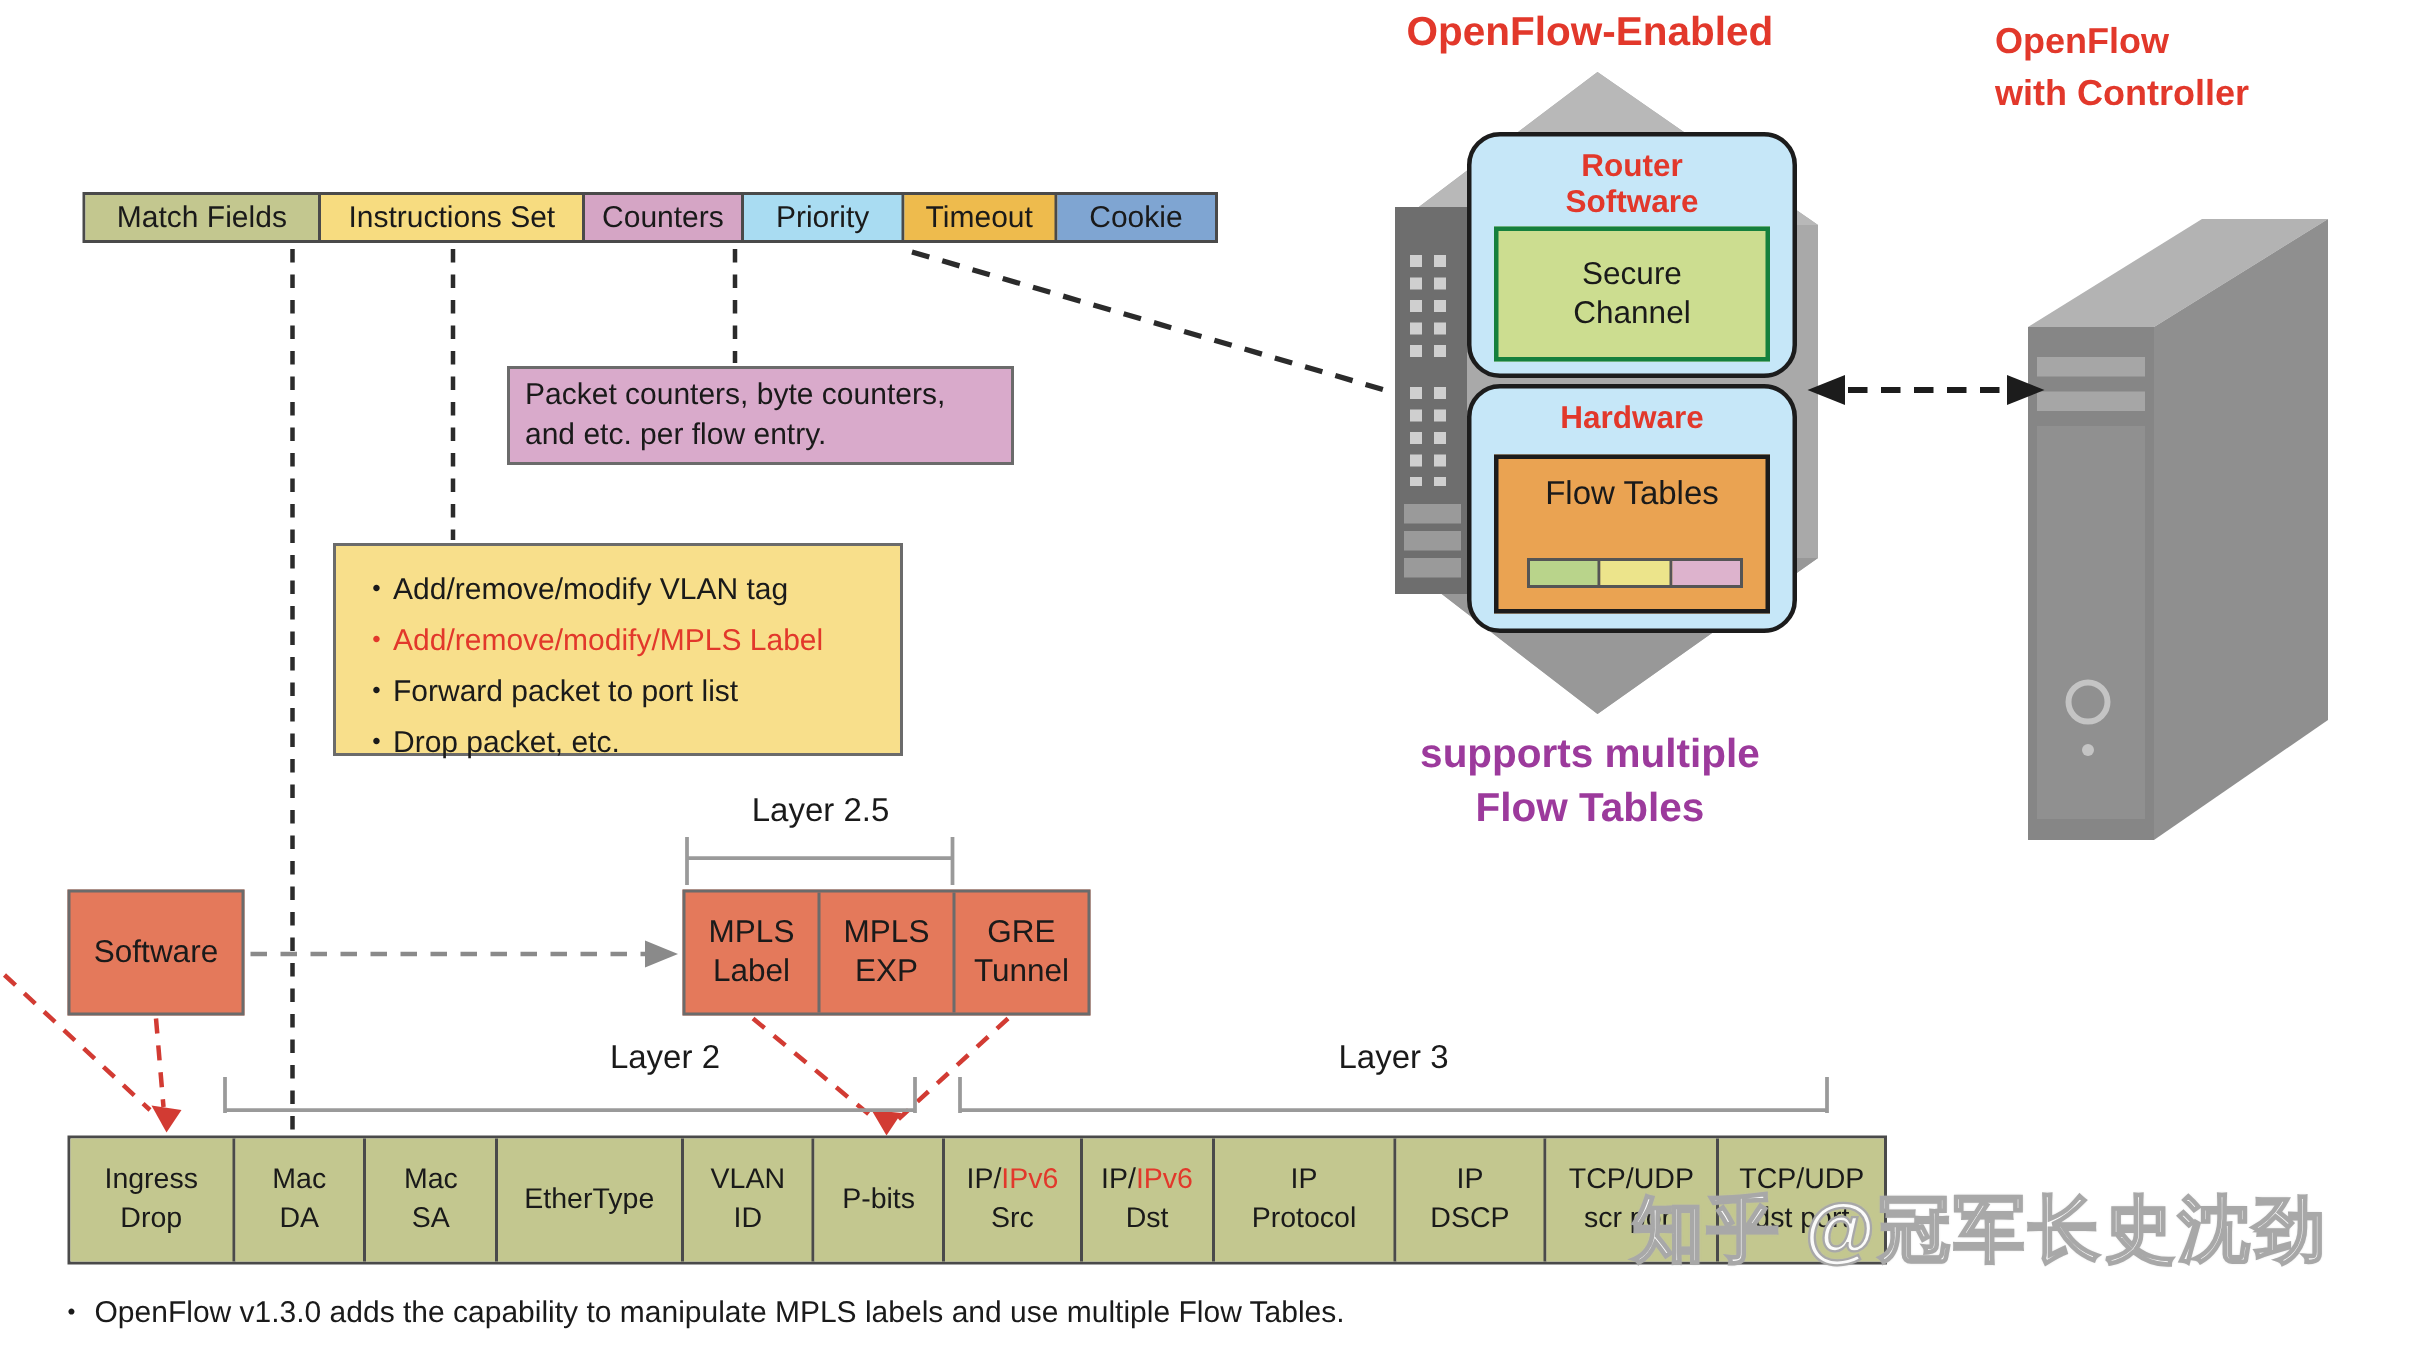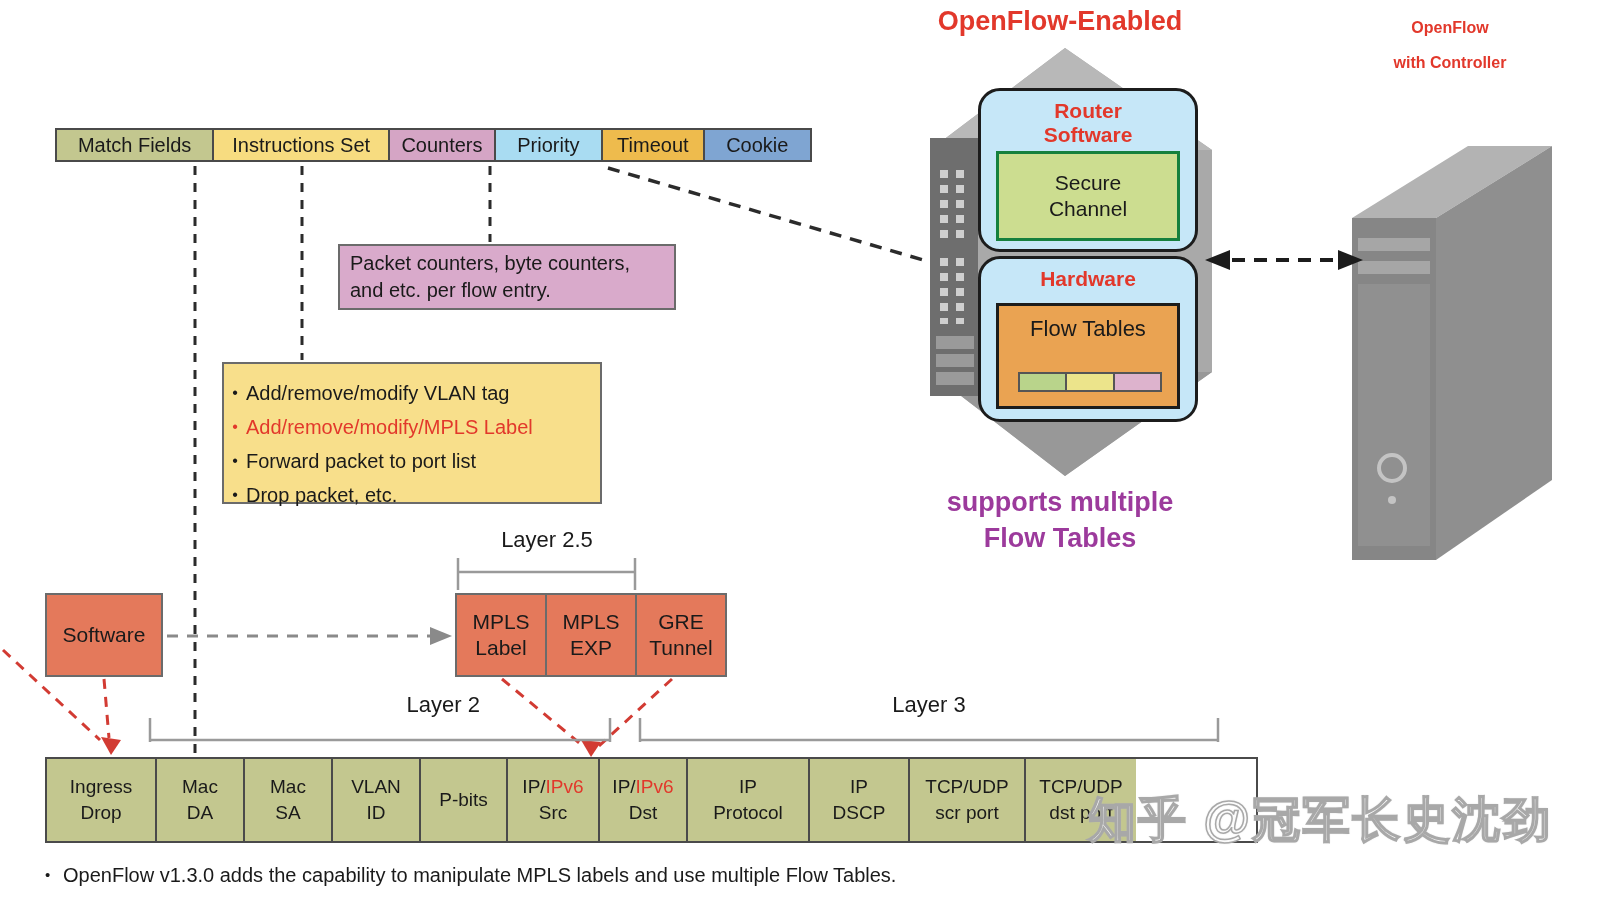--- a/index.html
+++ b/index.html
@@ -17,21 +17,21 @@
   .c-match{background:#c3c78f;} .c-instr{background:#f7dc80;} .c-count{background:#d5a5c5;}
   .c-prio{background:#a9dcf2;} .c-time{background:#eebb4d;} .c-cookie{background:#7fa5d2;}
 
   
   .pinknote{left:338px;top:244px;width:338px;height:66px;background:#d9aacb;border:2px solid #6b6b6b;
             box-sizing:border-box;display:flex;flex-direction:column;justify-content:center;
             padding-left:10px;font-size:20px;line-height:27px;}
 
   
   .yellowbox{left:222px;top:362px;width:380px;height:142px;background:#f8df8b;border:2px solid #6b6b6b;
-             box-sizing:border-box;padding:12px 0 0 0;font-size:20px;line-height:33px;}
+             box-sizing:border-box;padding:12px 0 0 16px;font-size:20px;line-height:33px;}
   .yellowbox .bullet{display:inline-block;width:22px;text-align:center;font-size:16px;vertical-align:2px;}
   .yellowbox .red, .redtxt{color:#e2382b;}
 
   
   .metabox{left:45px;top:593px;width:118px;height:84px;background:#e4795b;border:2px solid #6b6b6b;
            box-sizing:border-box;display:flex;align-items:center;justify-content:center;font-size:21px;}
   .mplsgrp{left:455px;top:593px;width:272px;height:84px;display:flex;border:2px solid #6b6b6b;box-sizing:border-box;background:#e4795b;}
   .mplsgrp .mcell{flex:1;display:flex;flex-direction:column;align-items:center;justify-content:center;
                   font-size:21px;line-height:26px;border-right:2px solid #6b6b6b;box-sizing:border-box;}
   .mplsgrp .mcell:last-child{border-right:none;}
@@ -68,21 +68,21 @@
   .orangebox{position:absolute;left:15px;top:44px;width:184px;height:106px;background:#eaa352;border:3px solid #1c1c1c;
              box-sizing:border-box;text-align:center;}
   .orangebox .otext{font-size:22px;margin-top:10px;}
   .strip{position:absolute;left:19px;top:66px;width:140px;height:16px;display:flex;border:2px solid #555;}
   .strip div{flex:1;border-right:2px solid #555;} .strip div:last-child{border-right:none;}
   .sg{background:#b9d48b;} .sy{background:#ece48b;} .sp{background:#ddb3cd;}
   .pcaption{left:938px;top:484px;width:244px;text-align:center;font-size:27px;font-weight:bold;
             color:#9c3a9c;line-height:36px;}
 
   
-  .ctitle{left:1330px;top:10px;width:240px;text-align:center;font-size:16px;font-weight:bold;color:#e2382b;line-height:35px;}
+  .ctitle{left:1330px;top:10px;width:240px;font-size:24px;font-weight:bold;color:#e2382b;line-height:35px;}
 </style>
 </head>
 <body>
 
 <div id="canvas">
 
   <svg width="1611" height="900" viewBox="0 0 1611 900">
 
     <g>
       <polygon points="1065,48 1212,150 1212,372 1065,476 930,372 930,150" fill="#a9a9a9"></polygon>
@@ -201,20 +201,24 @@
         <div>Drop</div>
       </div>
     <div class="pcell" style="width:88px">
       <div><span>Mac</span></div>
         <div>DA</div>
       </div>
     <div class="pcell" style="width:88px">
       <div><span>Mac</span></div>
         <div>SA</div>
       </div>
+    <div class="pcell" style="width:124px">
+      <div><span>EtherType</span></div>
+        <div></div>
+      </div>
     <div class="pcell" style="width:88px">
       <div><span>VLAN</span></div>
         <div>ID</div>
       </div>
     <div class="pcell" style="width:87px">
       <div><span>P-bits</span></div>
         <div></div>
       </div>
     <div class="pcell" style="width:92px">
       <div><span>IP/</span><span class="redtxt">IPv6</span></div>

